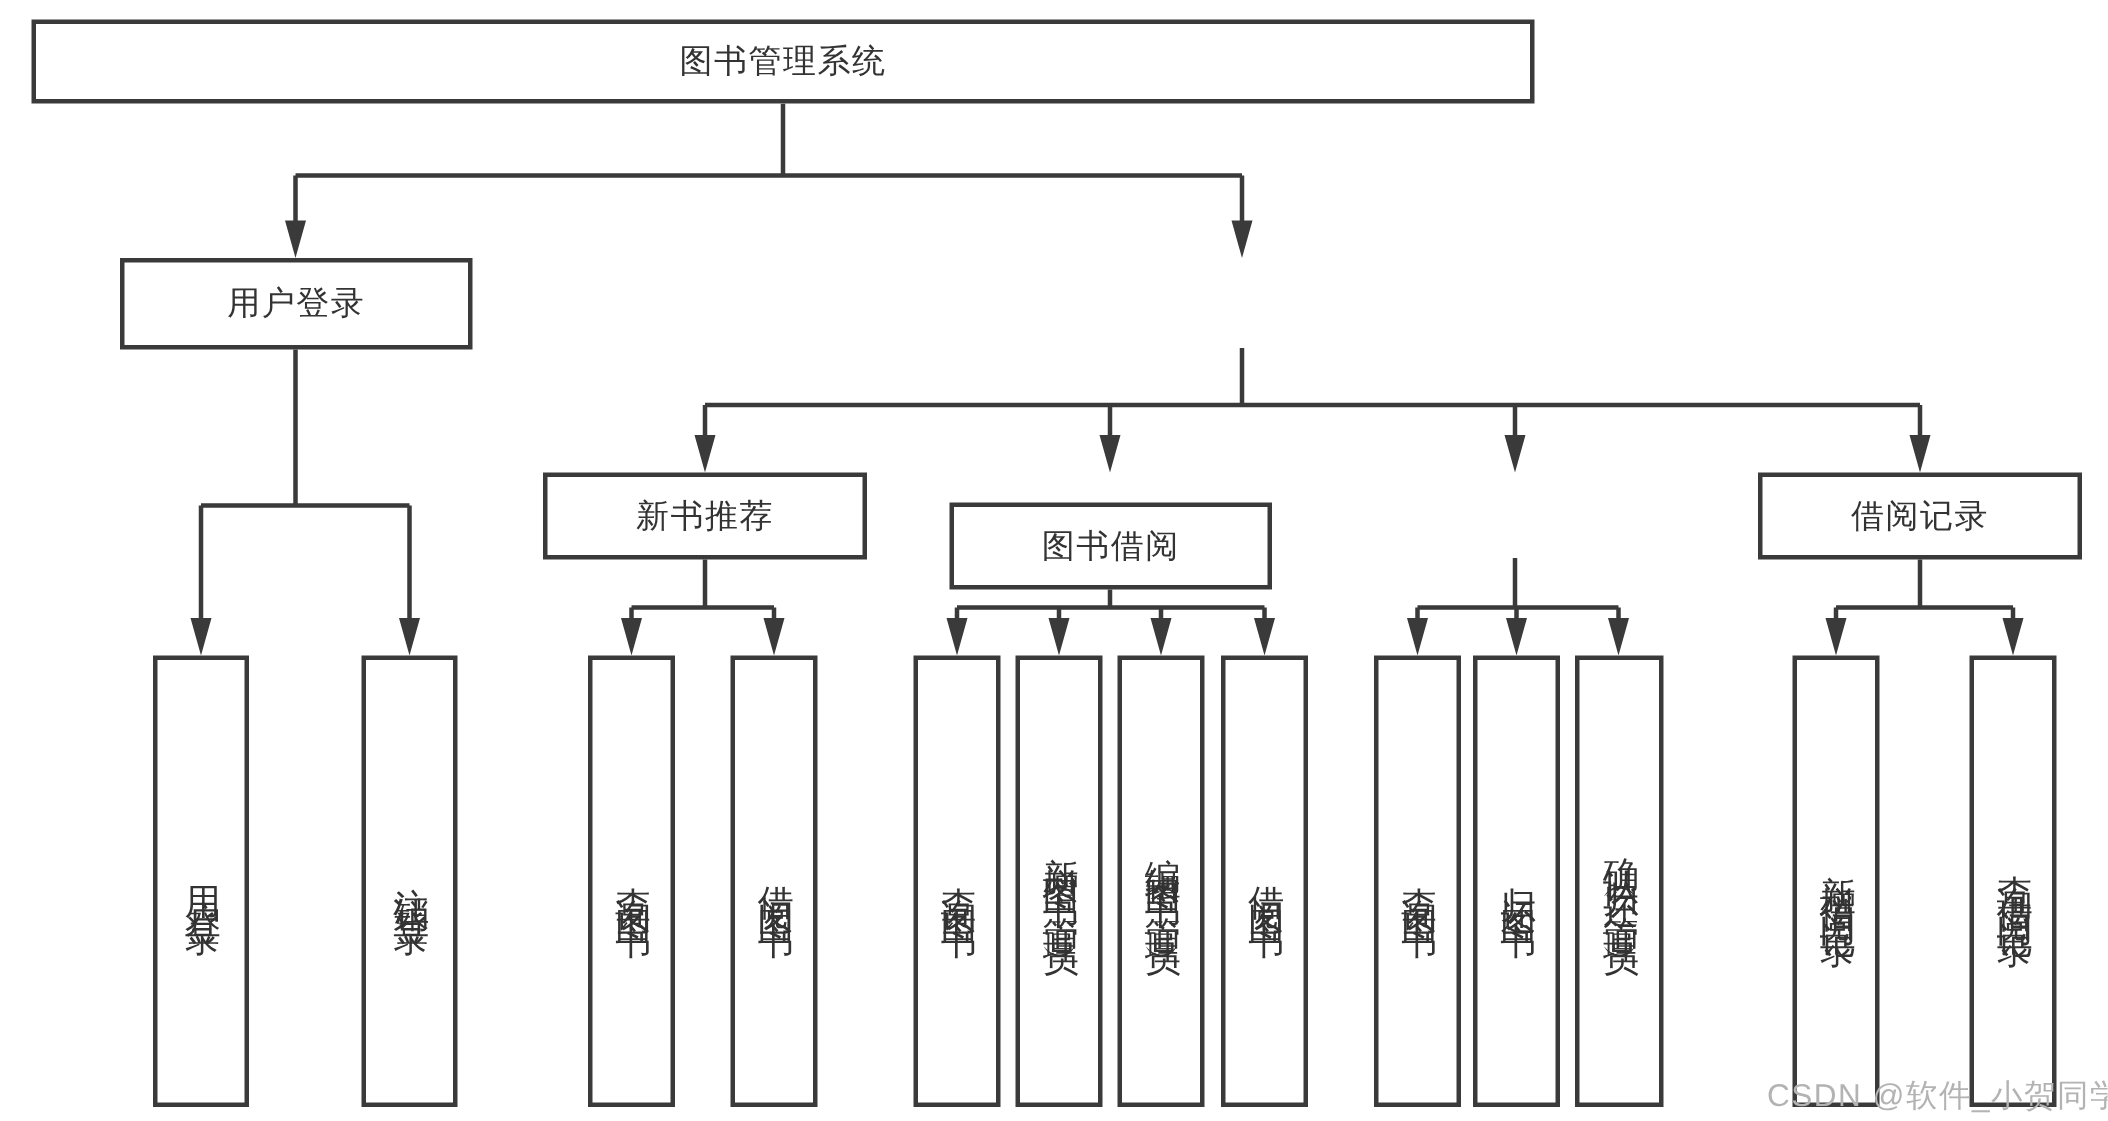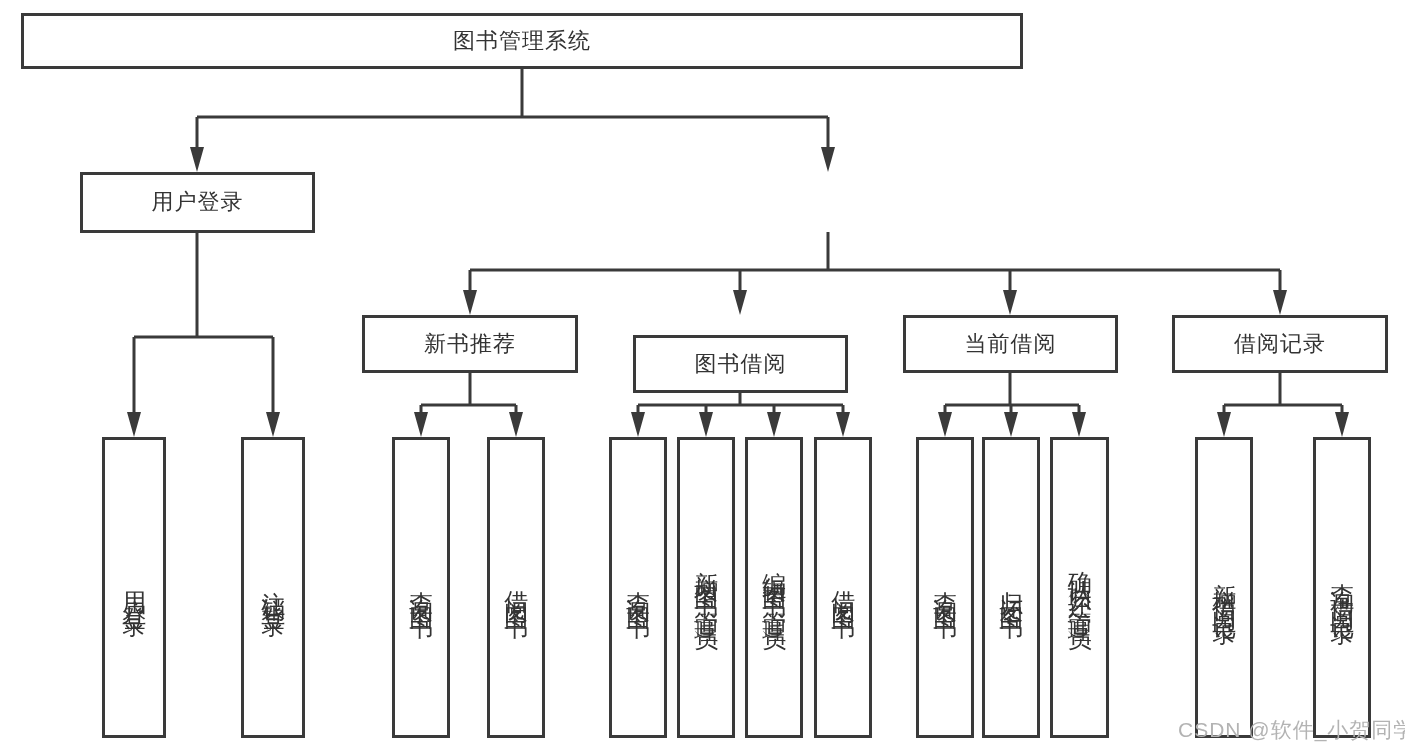--- a/index.html
+++ b/index.html
@@ -66,21 +66,20 @@
       M1072 412 L1086 412 L1079 437 Z
       M1217 412 L1231 412 L1224 437 Z M1335 412 L1349 412 L1342 437 Z"></path>
   </svg>
 
   <div class="box" style="left:21px; top:13px; width:1002px; height:56px;">图书管理系统</div>
 
   <div class="box" style="left:80px; top:172px; width:235px; height:61px;">用户登录</div>
 
   <div class="box" style="left:362px; top:315px; width:216px; height:58px;">新书推荐</div>
   <div class="box" style="left:633px; top:315px; width:215px; height:58px;margin-top:20px;">图书借阅</div>
-  <div class="box" style="left:903px; top:315px; width:215px; height:58px;">当前借阅</div>
   <div class="box" style="left:1172px; top:315px; width:216px; height:58px;">借阅记录</div>
 
   <div class="box vbox" style="left:102px; width:64px;">用户登录</div>
   <div class="box vbox" style="left:241px; width:64px;">注销登录</div>
 
   <div class="box vbox" style="left:392px; width:58px;">查询图书</div>
   <div class="box vbox" style="left:487px; width:58px;">借阅图书</div>
 
   <div class="box vbox" style="left:609px; width:58px;">查询图书</div>
   <div class="box vbox" style="left:677px; width:58px;">新增图书（管理员）</div>

